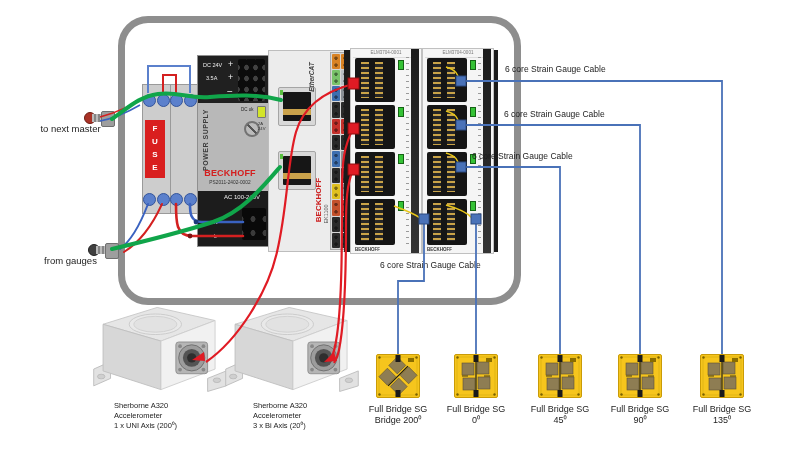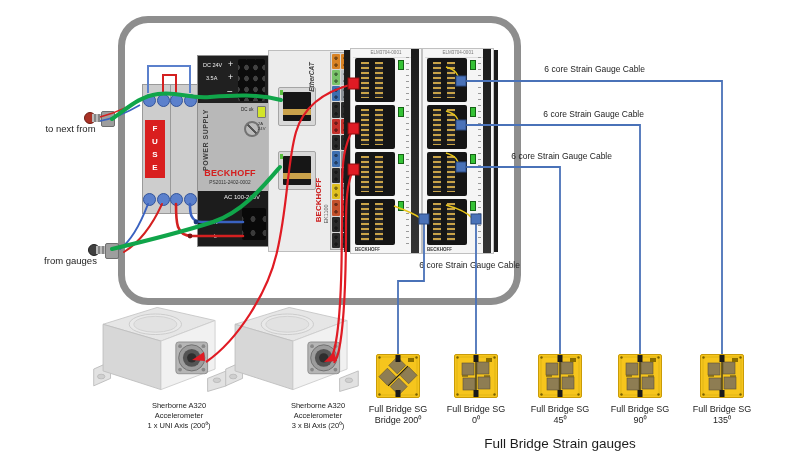--- a/index.html
+++ b/index.html
@@ -57,24 +57,24 @@
   .blk::before,.blk::after{content:"";position:absolute;top:4px;bottom:4px;width:8px;
         background:repeating-linear-gradient(180deg,#c9a348 0 2px,#262626 2px 5px);}
   .blk::before{left:6px;} .blk::after{left:20px;}
   .blk .led{position:absolute;right:-9px;top:2px;width:4px;height:8px;background:#35c235;border:1px solid #156315;}
   .rail{position:absolute;right:2px;top:0;bottom:0;width:8px;background:linear-gradient(180deg,#1c1c1c,#343434);}
   .ticks{position:absolute;right:12px;top:8px;bottom:8px;width:3px;
          background:repeating-linear-gradient(180deg,#9a9a9a 0 1px,transparent 1px 6px);}
   
   .accel{position:absolute;top:300px;width:140px;height:98px;}
   .gauge{position:absolute;top:354px;width:44px;height:44px;}
-  .acc-label{position:absolute;font-size:7.5px;line-height:1.3;text-align:center;color:#1c1c1c;}
+  .acc-label{position:absolute;font-size:7.5px;line-height:1.3;text-align:left;color:#1c1c1c;}
   .g-label{position:absolute;width:90px;font-size:9px;line-height:1.25;text-align:center;color:#1c1c1c;}
   .caption{position:absolute;font-size:13.5px;text-align:center;color:#1c1c1c;}
-  .cable-lbl{position:absolute;font-size:8.5px;text-align:right;color:#1c1c1c;width:140px;}
+  .cable-lbl{position:absolute;font-size:8.5px;text-align:left;color:#1c1c1c;width:140px;}
   #wires{position:absolute;left:0;top:0;z-index:5;pointer-events:none;}
   .side-lbl{position:absolute;width:85px;font-size:9.5px;text-align:center;color:#1c1c1c;}
   .m12{position:absolute;width:30px;height:20px;}
   .m12 .tip{position:absolute;left:0;top:4px;width:10px;height:10px;border-radius:50%;}
   .m12 .thread{position:absolute;left:8px;top:6px;width:10px;height:8px;
         background:repeating-linear-gradient(90deg,#bbb 0 2px,#858585 2px 4px);}
   .m12 .nut{position:absolute;left:17px;top:3px;width:12px;height:14px;background:#9e9e9e;border:1px solid #6f6f6f;border-radius:2px;}
 </style>
 </head>
 <body>
@@ -422,21 +422,21 @@
     <path d="M476,219 V354" fill="none" stroke="#4a72b8" stroke-width="1.8"></path>
     <path d="M424,219 V281 H398 V354" fill="none" stroke="#4a72b8" stroke-width="1.8"></path>
 
     <rect x="456" y="76" width="10" height="10" fill="#4a72b8" stroke="#2c4a80"></rect>
     <rect x="456" y="120" width="10" height="10" fill="#4a72b8" stroke="#2c4a80"></rect>
     <rect x="456" y="162" width="10" height="10" fill="#4a72b8" stroke="#2c4a80"></rect>
     <rect x="471" y="214" width="10" height="10" fill="#4a72b8" stroke="#2c4a80"></rect>
     <rect x="419" y="214" width="10" height="10" fill="#4a72b8" stroke="#2c4a80"></rect>
   </svg>
 
-  <div class="side-lbl" style="left:28px;top:123px">to next from</div>
+  <div class="side-lbl" style="left:28px;top:123px">to next master</div>
   <div class="side-lbl" style="left:28px;top:255px">from gauges</div>
 
   <div class="cable-lbl" style="left:505px;top:64px">6 core Strain Gauge Cable</div>
   <div class="cable-lbl" style="left:504px;top:109px">6 core Strain Gauge Cable</div>
   <div class="cable-lbl" style="left:472px;top:151px">6 core Strain Gauge Cable</div>
   <div class="cable-lbl" style="left:380px;top:260px">6 core Strain Gauge Cable</div>
 
   <div class="acc-label" style="left:114px;top:401px;width:130px">
     <div>Sherborne A320</div>
     <div>Accelerometer</div>
@@ -461,15 +461,14 @@
     <div>45⁰</div>
   </div>
   <div class="g-label" style="left:595px;top:404px">
     <div>Full Bridge SG</div>
     <div>90⁰</div>
   </div>
   <div class="g-label" style="left:677px;top:404px">
     <div>Full Bridge SG</div>
     <div>135⁰</div>
   </div>
-  <div class="caption" style="left:460px;top:436px;width:200px">Full Bridge Strain gauges</div>
 
 </div>
 
 </body></html>

